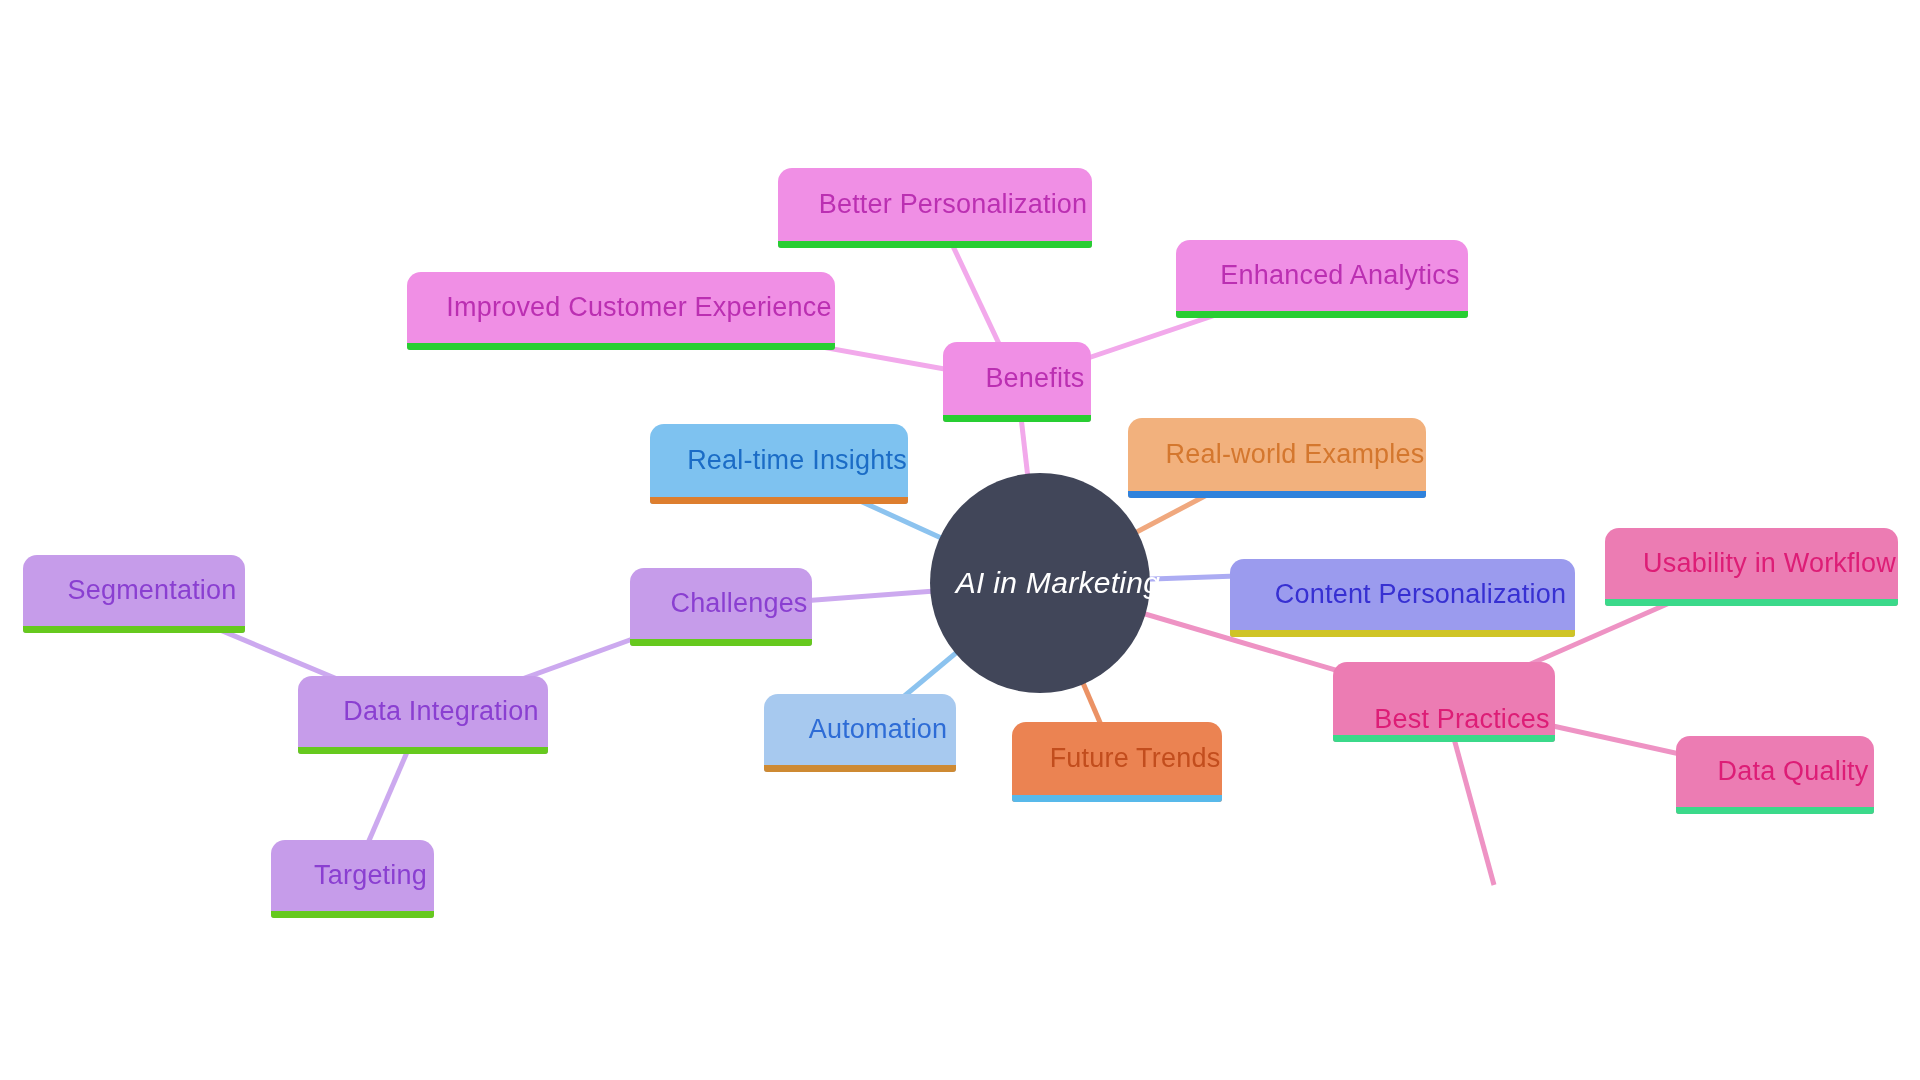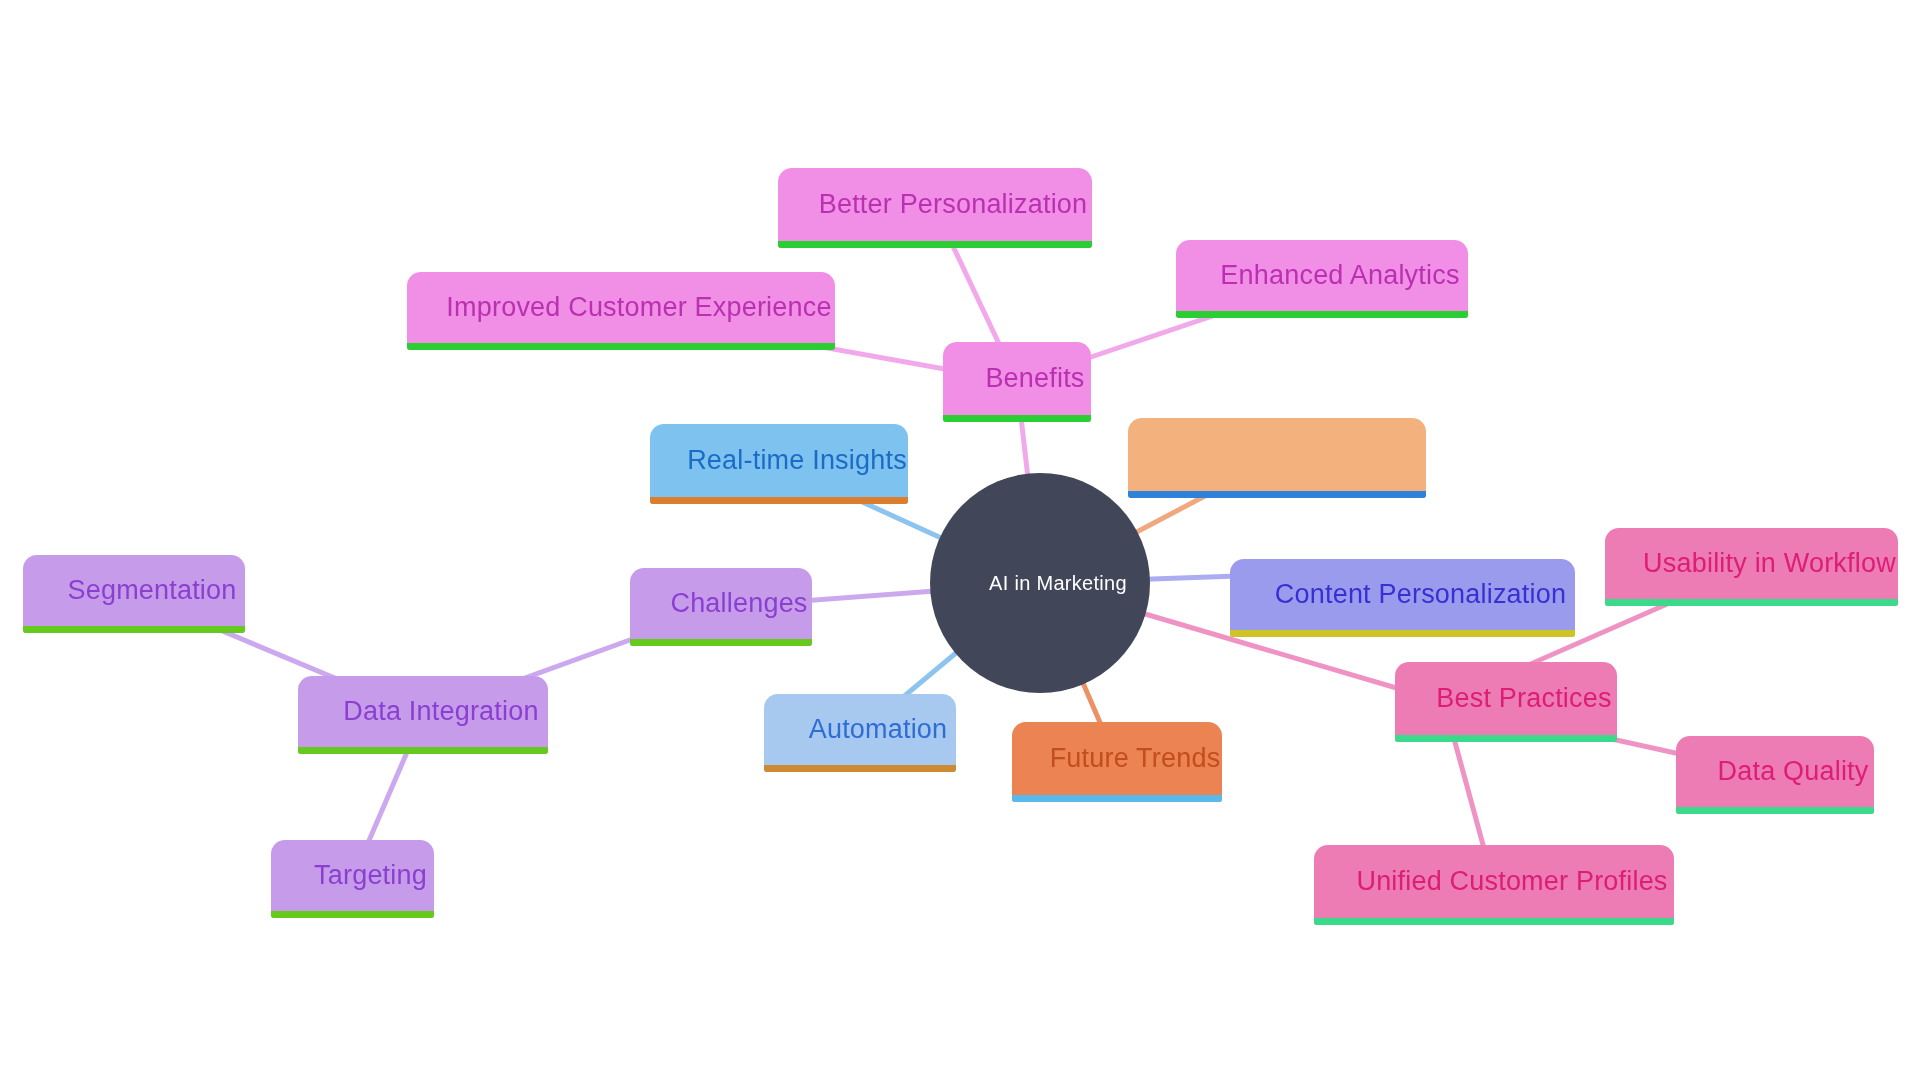--- a/index.html
+++ b/index.html
@@ -47,22 +47,23 @@
     position: absolute;
     left: 0;
     bottom: 0;
     width: 100%;
     height: 7px;
     background: var(--underline);
     border-radius: 0 0 3px 3px;
   }
   .node.circle {
     border-radius: 50%;
-    font-size: 20px;
+    font-size: 30px;
     letter-spacing: 0.3px;
+    font-style: italic;
   }
   .node.circle .label {
     padding-bottom: 0;
   }
 </style>
 </head>
 <body>
 
 <div id="canvas" style="background: rgb(255, 255, 255);">
   <svg id="edges" viewBox="0 0 1920 1080">
@@ -105,44 +106,41 @@
     </div>
     <div class="node" style="left: 764px; top: 694px; width: 192px; height: 78px; --bg: #A7C9EF; --text: #2E6CD6;">
       <span class="label">Automation</span>
       <div class="underline" style="--underline: #CE8A33;"></div>
     </div>
     <div class="node" style="left: 650px; top: 424px; width: 258px; height: 80px; --bg: #7EC2F0; --text: #1B6CC6;">
       <span class="label">Real-time Insights</span>
       <div class="underline" style="--underline: #DD7E2E;"></div>
     </div>
     <div class="node" style="left: 1128px; top: 418px; width: 298px; height: 80px; --bg: #F2B17D; --text: #D4772E;">
+      <span class="label">Real-world Examples</span>
       <div class="underline" style="--underline: #2F82DC;"></div>
     </div>
     <div class="node" style="left: 1012px; top: 722px; width: 210px; height: 80px; --bg: #EB8352; --text: #C24D1D;">
       <span class="label">Future Trends</span>
       <div class="underline" style="--underline: #58B9EA;"></div>
     </div>
     <div class="node" style="left: 1230px; top: 531px; width: 345px; height: 78px; margin-top: 28px; --bg: #9B9BEE; --text: #3730D2;">
       <span class="label">Content Personalization</span>
       <div class="underline" style="--underline: #CFC426;"></div>
     </div>
     <div class="node" style="left: 1605px; top: 528px; width: 293px; height: 78px; --bg: #EC7CB3; --text: #DD1D76;">
       <span class="label">Usability in Workflow</span>
       <div class="underline" style="--underline: #3BD98A;"></div>
     </div>
-    <div class="node" style="left: 1395px; top: 662px; width: 222px; height: 80px; --bg: #EC7CB3; --text: #DD1D76;">
+    <div class="node" style="left: 1333px; top: 662px; width: 222px; height: 80px; align-items: flex-end; --bg: #EC7CB3; --text: #DD1D76;">
       <span class="label">Best Practices</span>
       <div class="underline" style="--underline: #3BD98A;"></div>
     </div>
     <div class="node" style="left: 1676px; top: 736px; width: 198px; height: 78px; --bg: #EC7CB3; --text: #DD1D76;">
       <span class="label">Data Quality</span>
-      <div class="underline" style="--underline: #3BD98A;"></div>
-    </div>
-    <div class="node" style="left: 1314px; top: 845px; width: 360px; height: 80px; --bg: #EC7CB3; --text: #DD1D76;">
-      <span class="label">Unified Customer Profiles</span>
       <div class="underline" style="--underline: #3BD98A;"></div>
     </div>
     <div class="node" style="left: 630px; top: 568px; width: 182px; height: 78px; --bg: #C69CEA; --text: #8A3FD1;">
       <span class="label">Challenges</span>
       <div class="underline" style="--underline: #66C91E;"></div>
     </div>
     <div class="node" style="left: 298px; top: 676px; width: 250px; height: 78px; --bg: #C69CEA; --text: #8A3FD1;">
       <span class="label">Data Integration</span>
       <div class="underline" style="--underline: #66C91E;"></div>
     </div>

